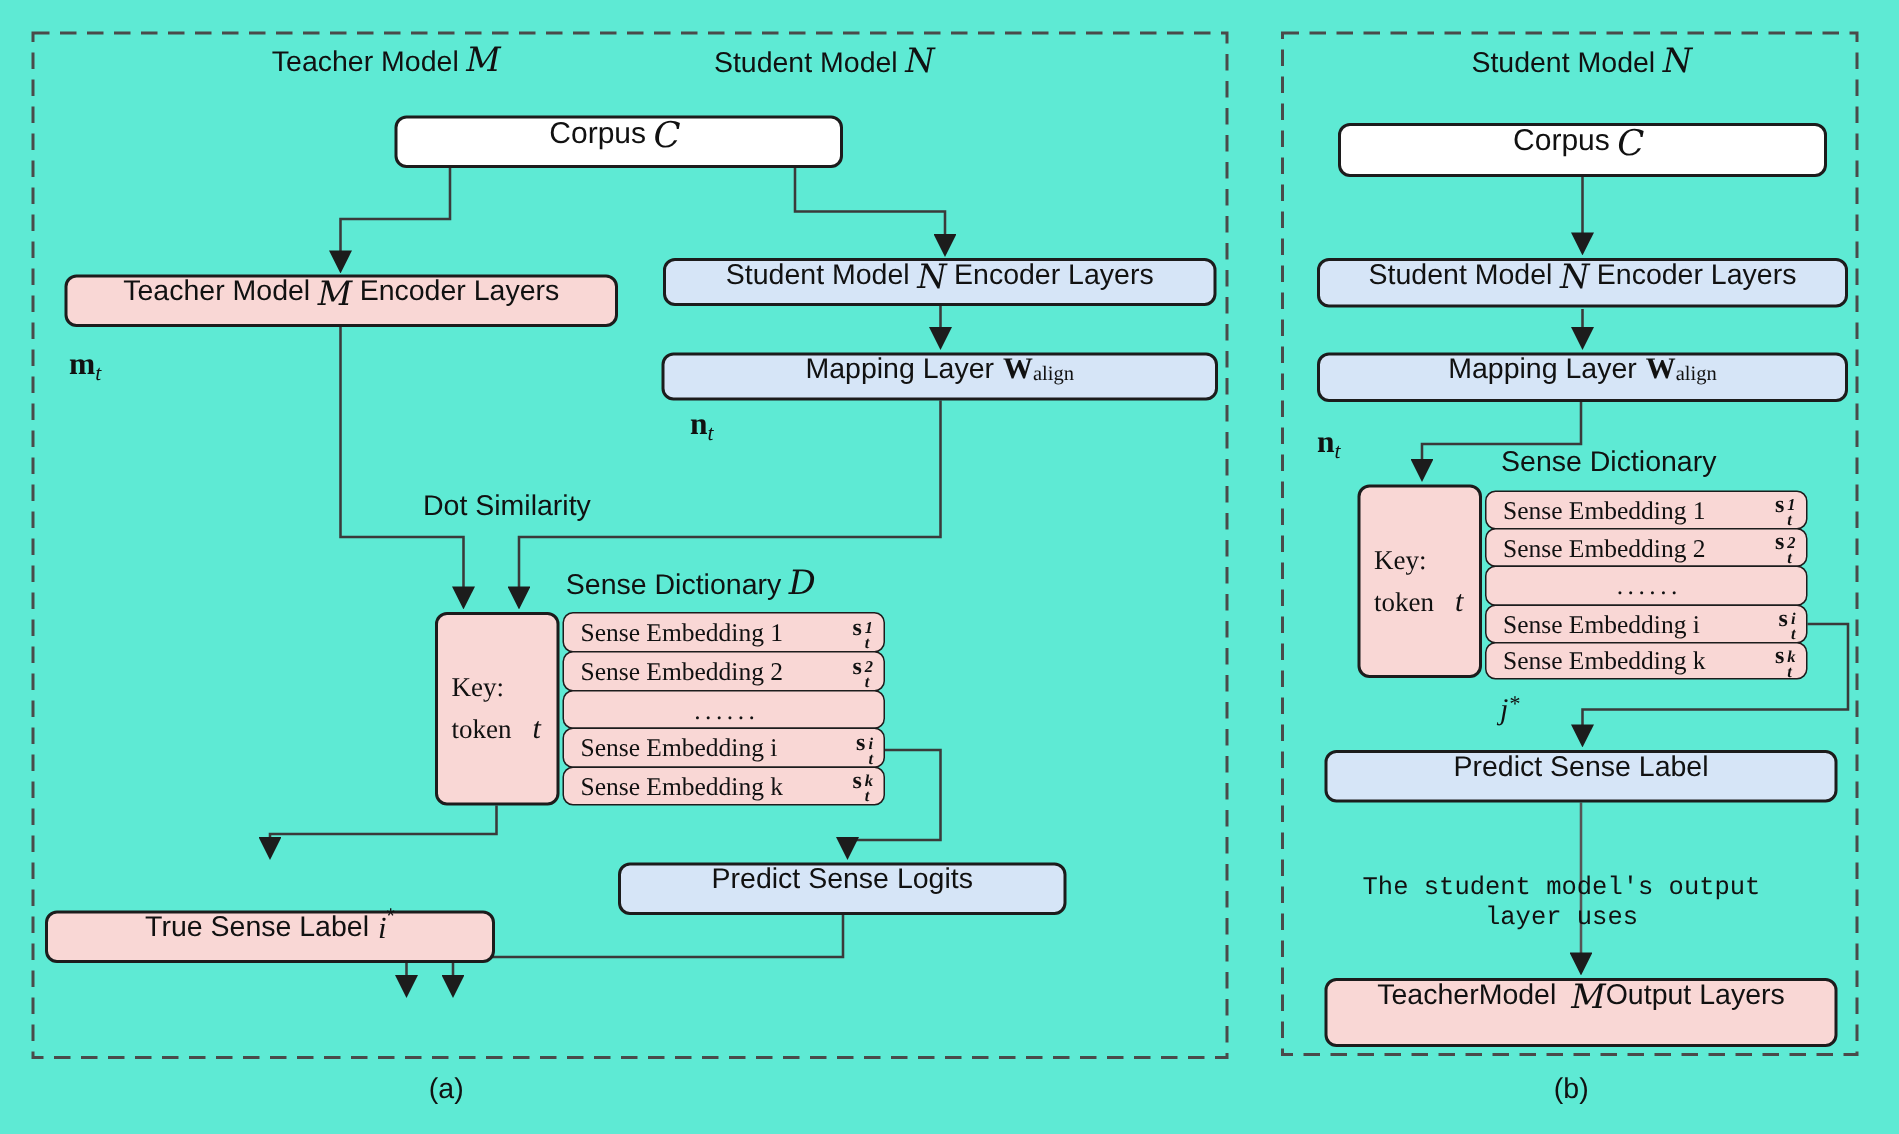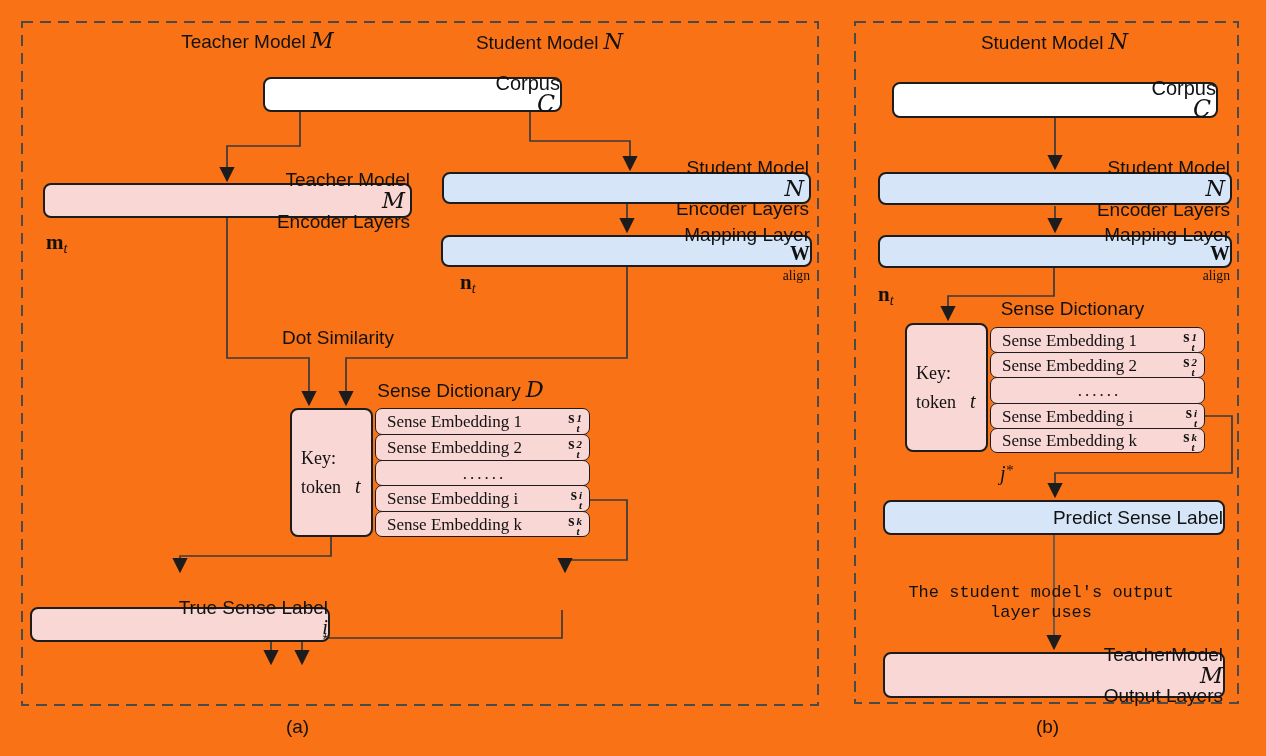--- a/index.html
+++ b/index.html
@@ -1,21 +1,21 @@
 <!DOCTYPE html>
 <html><head>
 <meta charset="utf-8">
 <style>
   html,body{margin:0;padding:0;background:#ffffff;}
-  .canvas{position:relative;width:1266px;height:756px;background:#f97316;
+  .canvas{position:relative;width:1266px;height:756px;background:#5eead4;
           font-family:"Liberation Sans",sans-serif;color:#111;overflow:hidden;}
   .wires{position:absolute;left:0;top:0;width:1266px;height:756px;pointer-events:none;}
   .bx{position:absolute;box-sizing:border-box;border:2px solid #1c1c1c;border-radius:8px;
-      display:flex;align-items:flex-end;justify-content:center;font-size:19px;line-height:1;
-      white-space:nowrap;flex-direction:column;}
+      display:flex;align-items:flex-start;justify-content:center;font-size:19px;line-height:1;
+      white-space:nowrap;}
   .pink{background:#f9d7d5;}
   .blue{background:#d6e5f7;}
   .white{background:#ffffff;}
   .lbl{position:absolute;font-size:19px;line-height:1.15;white-space:nowrap;}
   .center{text-align:center;}
   .cal{font-family:"DejaVu Serif",serif;font-style:italic;font-size:1.18em;margin:0 5px;}
   .cal-tight{margin:0 0 0 10px;}
   .vec{font-family:"Liberation Serif",serif;font-weight:bold;margin-left:6px;font-size:1.05em;}
   .vsub{font-family:"Liberation Serif",serif;font-size:0.72em;display:inline-block;
         transform:translateY(5px);}
@@ -147,20 +147,21 @@
           <span>t</span>
         </span></span>
   </div>
 
   <div class="bx pink" style="left:30px;top:575px;width:300px;height:35px;margin-top:32px;">
     <span>True Sense Label</span>
       <span class="mi">i</span>
       <span class="msup">*</span>
   </div>
 
+  <div class="bx blue" style="left:412px;top:575px;width:299px;height:35px;">Predict Sense Logits</div>
 
 
   <div class="cap" style="left:260px;top:716px;width:75px;">(a)</div>
 
   <div class="lbl center" style="left:957px;top:29px;width:200px;">
     <span>Student Model</span><span class="cal">N</span>
   </div>
 
   <div class="bx white" style="left:892px;top:82px;width:326px;height:36px;font-size:20px;">
     <span>Corpus</span>

